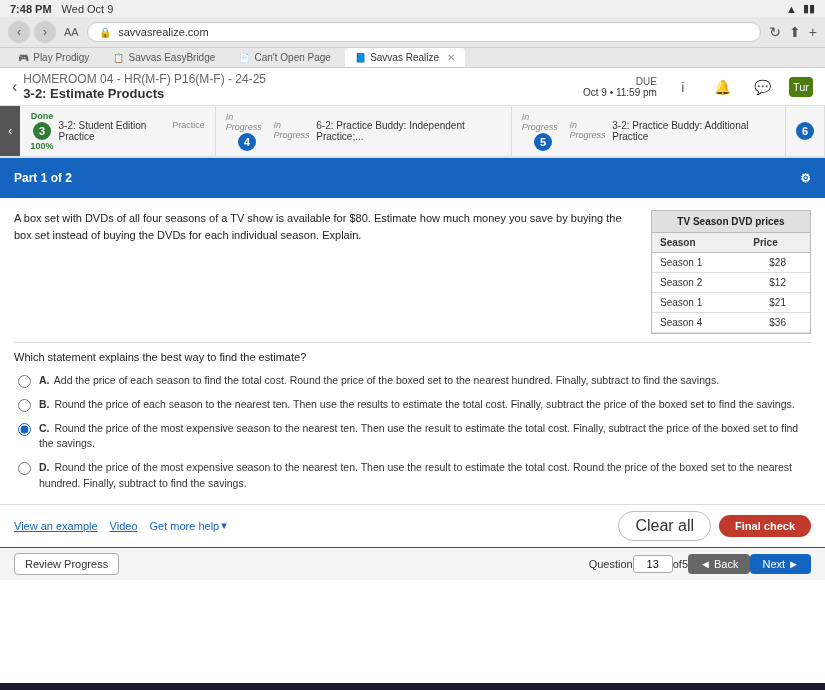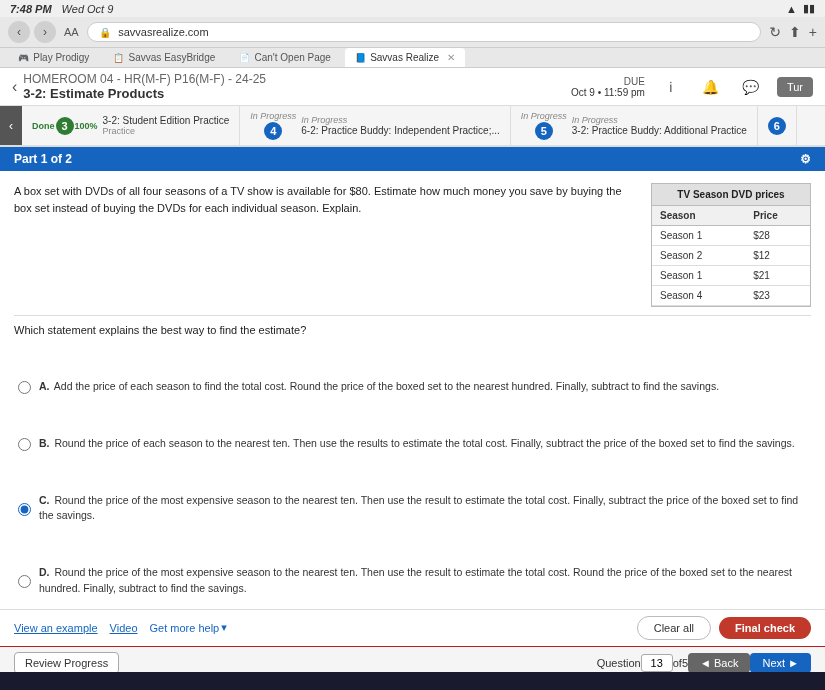--- a/index.html
+++ b/index.html
@@ -99,24 +99,24 @@
     .breadcrumb-title { font-size: 13px; font-weight: 600; color: #333; }
     .due-info { font-size: 10px; color: #333; text-align: right; }
     .due-info .due-label { color: #555; }
     .top-icon-btn {
       width: 28px; height: 28px;
       border: none; background: none;
       font-size: 14px; cursor: pointer; color: #555;
       display: flex; align-items: center; justify-content: center;
     }
     .turn-btn {
-      background: #737373;
+      background: #4d7c0f;
       color: white;
       border: none;
-      padding: 4px 10px;
+      padding: 4px 4px;
       border-radius: 4px;
       font-size: 11px;
       cursor: pointer;
     }
 
     
     .step-nav {
       background: #f5f5f5;
       display: flex;
       align-items: stretch;
@@ -141,36 +141,36 @@
     .step-item.done { color: #333; }
     .step-num {
       width: 18px; height: 18px;
       border-radius: 50%;
       display: flex; align-items: center; justify-content: center;
       font-size: 11px; font-weight: 600;
       color: white;
     }
     .step-num.green { background: #2e7d32; }
     .step-num.blue { background: #1565c0; }
-    .step-info { display: flex; flex-direction: column; }
+    .step-info { display: flex; flex-direction: row; }
     .step-label { font-size: 9px; color: #888; }
     .step-title { font-size: 10px; color: #333; font-weight: 500; }
 
     
     .main-content {
       background: white;
       margin: 0;
       height: calc(690px - 165px);
       overflow-y: auto;
     }
 
     .part-header {
       background: #1565c0;
       color: white;
-      padding: 5px 14px;
+      padding: 13px 14px;
       font-size: 12px;
       font-weight: 600;
       display: flex;
       justify-content: space-between;
       align-items: flex-end;
     }
 
     .question-area {
       padding: 12px 14px;
     }
@@ -210,44 +210,43 @@
       border-bottom: 1px solid #bbb;
       text-align: left;
       font-weight: 600;
       color: #333;
     }
     .price-table td {
       padding: 2px 8px;
       border-bottom: 1px solid #ddd;
       color: #333;
     }
-    .price-table td:last-child { text-align: left; }
+    .price-table td:last-child { text-align: center; }
 
     .divider {
       border: none;
       border-top: 1px solid #ddd;
       margin: 8px 0;
     }
 
     .question-prompt {
       font-size: 11px;
       color: #222;
       margin-bottom: 10px;
       font-weight: 500;
     }
 
     .options-list { display: flex; flex-direction: column; gap: 8px; padding-left: 4px; }
     .option-item {
       display: flex;
-      align-items: center;
+      align-items: flex-start;
       gap: 8px;
       font-size: 10.5px;
       color: #333;
       line-height: 1.5;
-      margin-top: 33px;
     }
     .option-item input[type="radio"] {
       margin-top: 2px;
       width: 13px; height: 13px;
       flex-shrink: 0;
       cursor: pointer;
       accent-color: #1565c0;
     }
     .option-label { font-weight: 600; margin-right: 2px; }
 
@@ -263,21 +262,21 @@
     .help-links { display: flex; gap: 12px; align-items: center; font-size: 11px; color: #1565c0; }
     .help-links a { cursor: pointer; text-decoration: underline; color: #1565c0; }
     .help-dropdown { display: flex; align-items: center; gap: 2px; cursor: pointer; color: #1565c0; font-size: 11px; }
 
     .action-buttons { display: flex; gap: 8px; align-items: center; }
     .clear-btn {
       background: white;
       border: 1px solid #bbb;
       border-radius: 20px;
       padding: 5px 16px;
-      font-size: 11px;
+      font-size: 16px;
       cursor: pointer;
       color: #333;
       text-align: right;
     }
     .final-check-btn {
       background: #c0392b;
       color: white;
       border: none;
       border-radius: 20px;
       padding: 5px 16px;
@@ -304,21 +303,21 @@
       cursor: pointer;
       color: #333;
     }
     .pagination {
       display: flex;
       align-items: center;
       font-size: 11px;
       color: #333;
     }
     .page-input {
-      width: 32px;
+      width: 40px;
       text-align: center;
       border: 1px solid #aaa;
       border-radius: 3px;
       padding: 2px 4px;
       font-size: 11px;
     }
     .nav-footer-btn {
       display: flex;
       align-items: center;
       gap: 4px;
@@ -328,21 +327,21 @@
       cursor: pointer;
       border: none;
     }
     .back-btn { background: #666; color: white; }
     .next-btn { background: #1565c0; color: white; }
   </style>
 </head>
 <body>
 
 <div class="status-bar">
-  <div style="display:flex; gap:10px; align-items:center;font-style:italic;">
+  <div style="display:flex; gap:10px; align-items:center;">
     <span class="time">7:48 PM</span>
     <span>Wed Oct 9</span>
   </div>
   <div class="icons">
     <span>▲</span>
     <span>▮▮</span>
   </div>
 </div>
 
 <div class="browser-chrome">
@@ -401,21 +400,21 @@
     <button class="turn-btn">Tur</button>
   </div>
 </div>
 
 <div class="step-nav">
   <div class="step-nav-left">
     <span>‹</span>
   </div>
 
   <div class="step-item done">
-    <div style="display:flex;flex-direction:row;align-items:center;gap:1px;">
+    <div style="display:flex;flex-direction:column;align-items:center;gap:1px;">
       <span style="font-size:9px;color:#2e7d32;font-weight:600;">Done</span>
       <div class="step-num green">3</div>
       <span style="font-size:9px;color:#2e7d32;font-weight:600;">100%</span>
     </div>
     <div class="step-info">
       <span class="step-title">3-2: Student Edition Practice</span>
       <span class="step-label">Practice</span>
     </div>
   </div>
 
@@ -473,21 +472,21 @@
               <tr>
                 <td>Season 2</td>
                 <td>$12</td>
               </tr>
               <tr>
                 <td>Season 1</td>
                 <td>$21</td>
               </tr>
               <tr>
                 <td>Season 4</td>
-                <td>$23</td>
+                <td>$36</td>
               </tr>
             </tbody>
         </table>
       </div>
     </div>
 
     <hr class="divider">
 
     <p class="question-prompt">Which statement explains the best way to find the estimate?</p>
 

